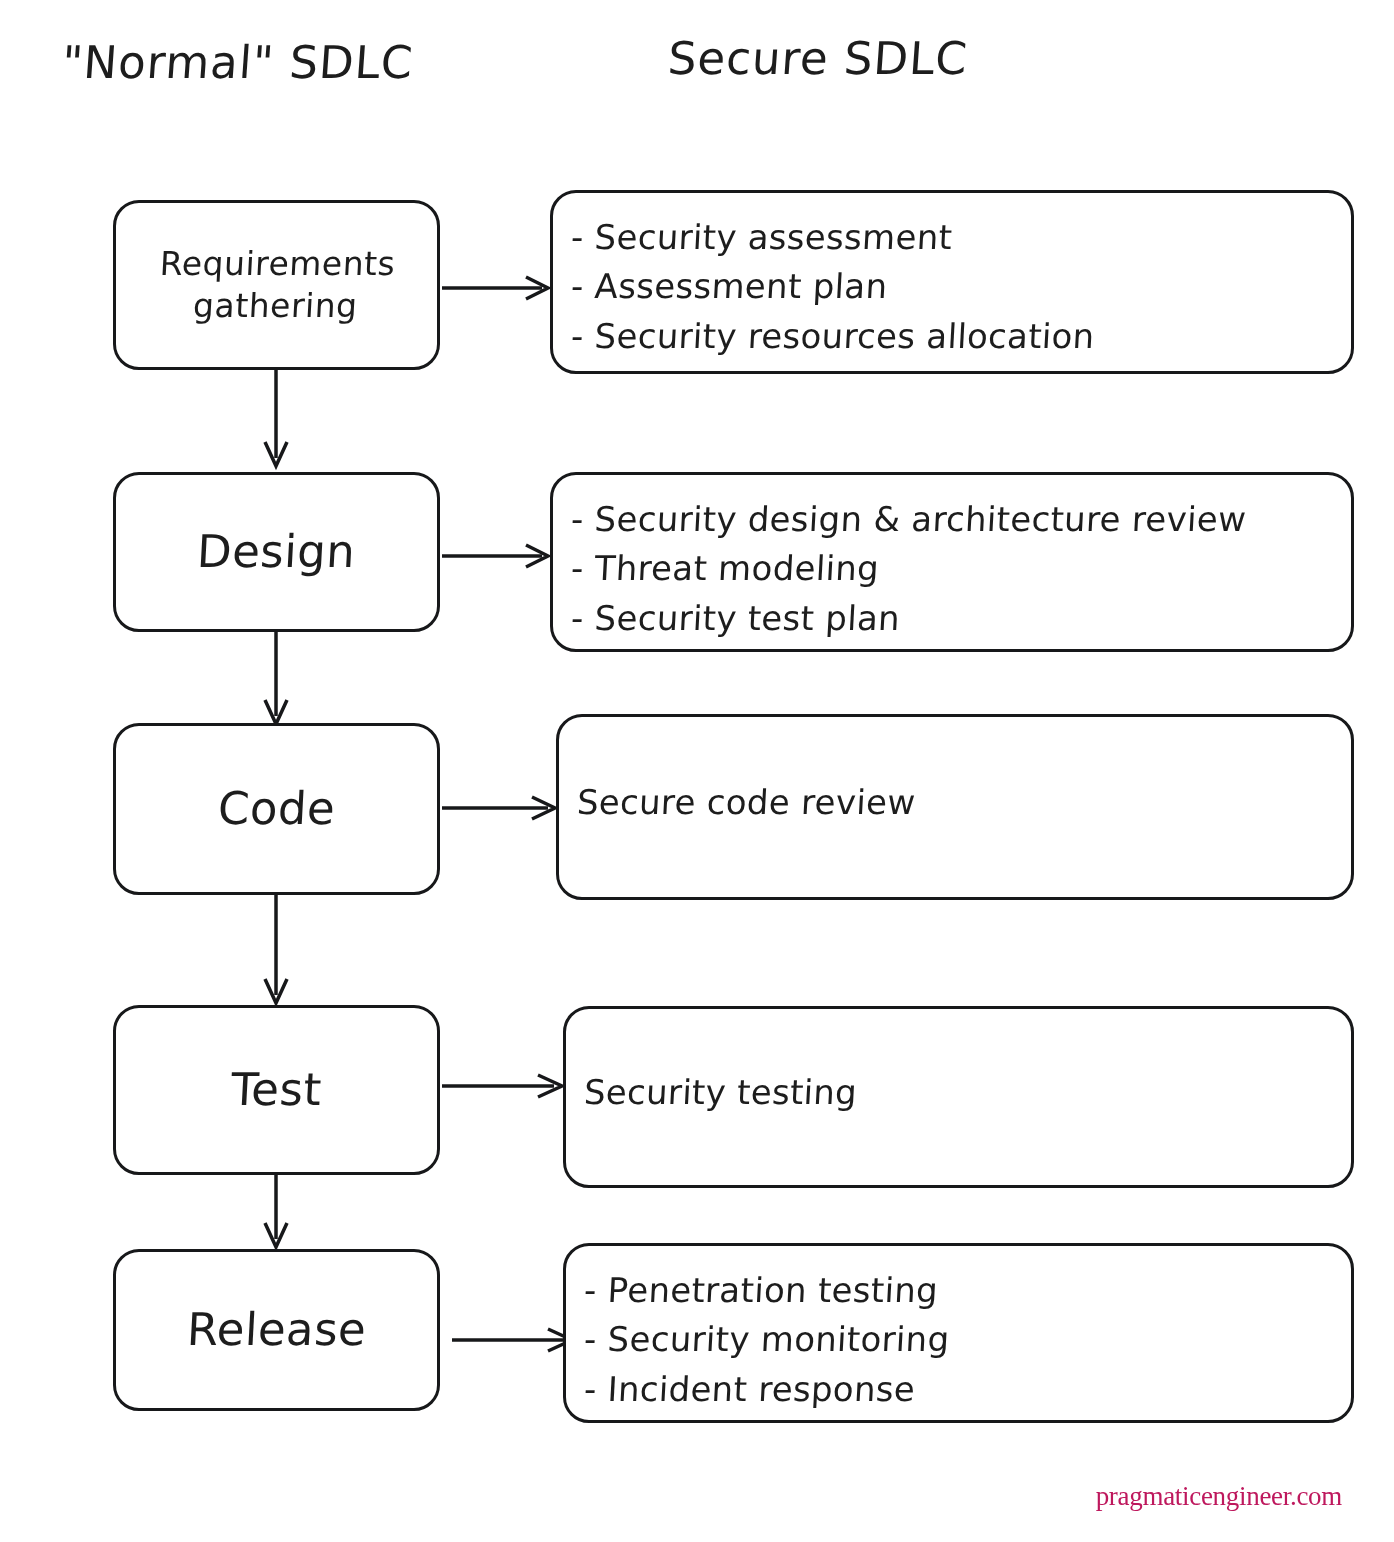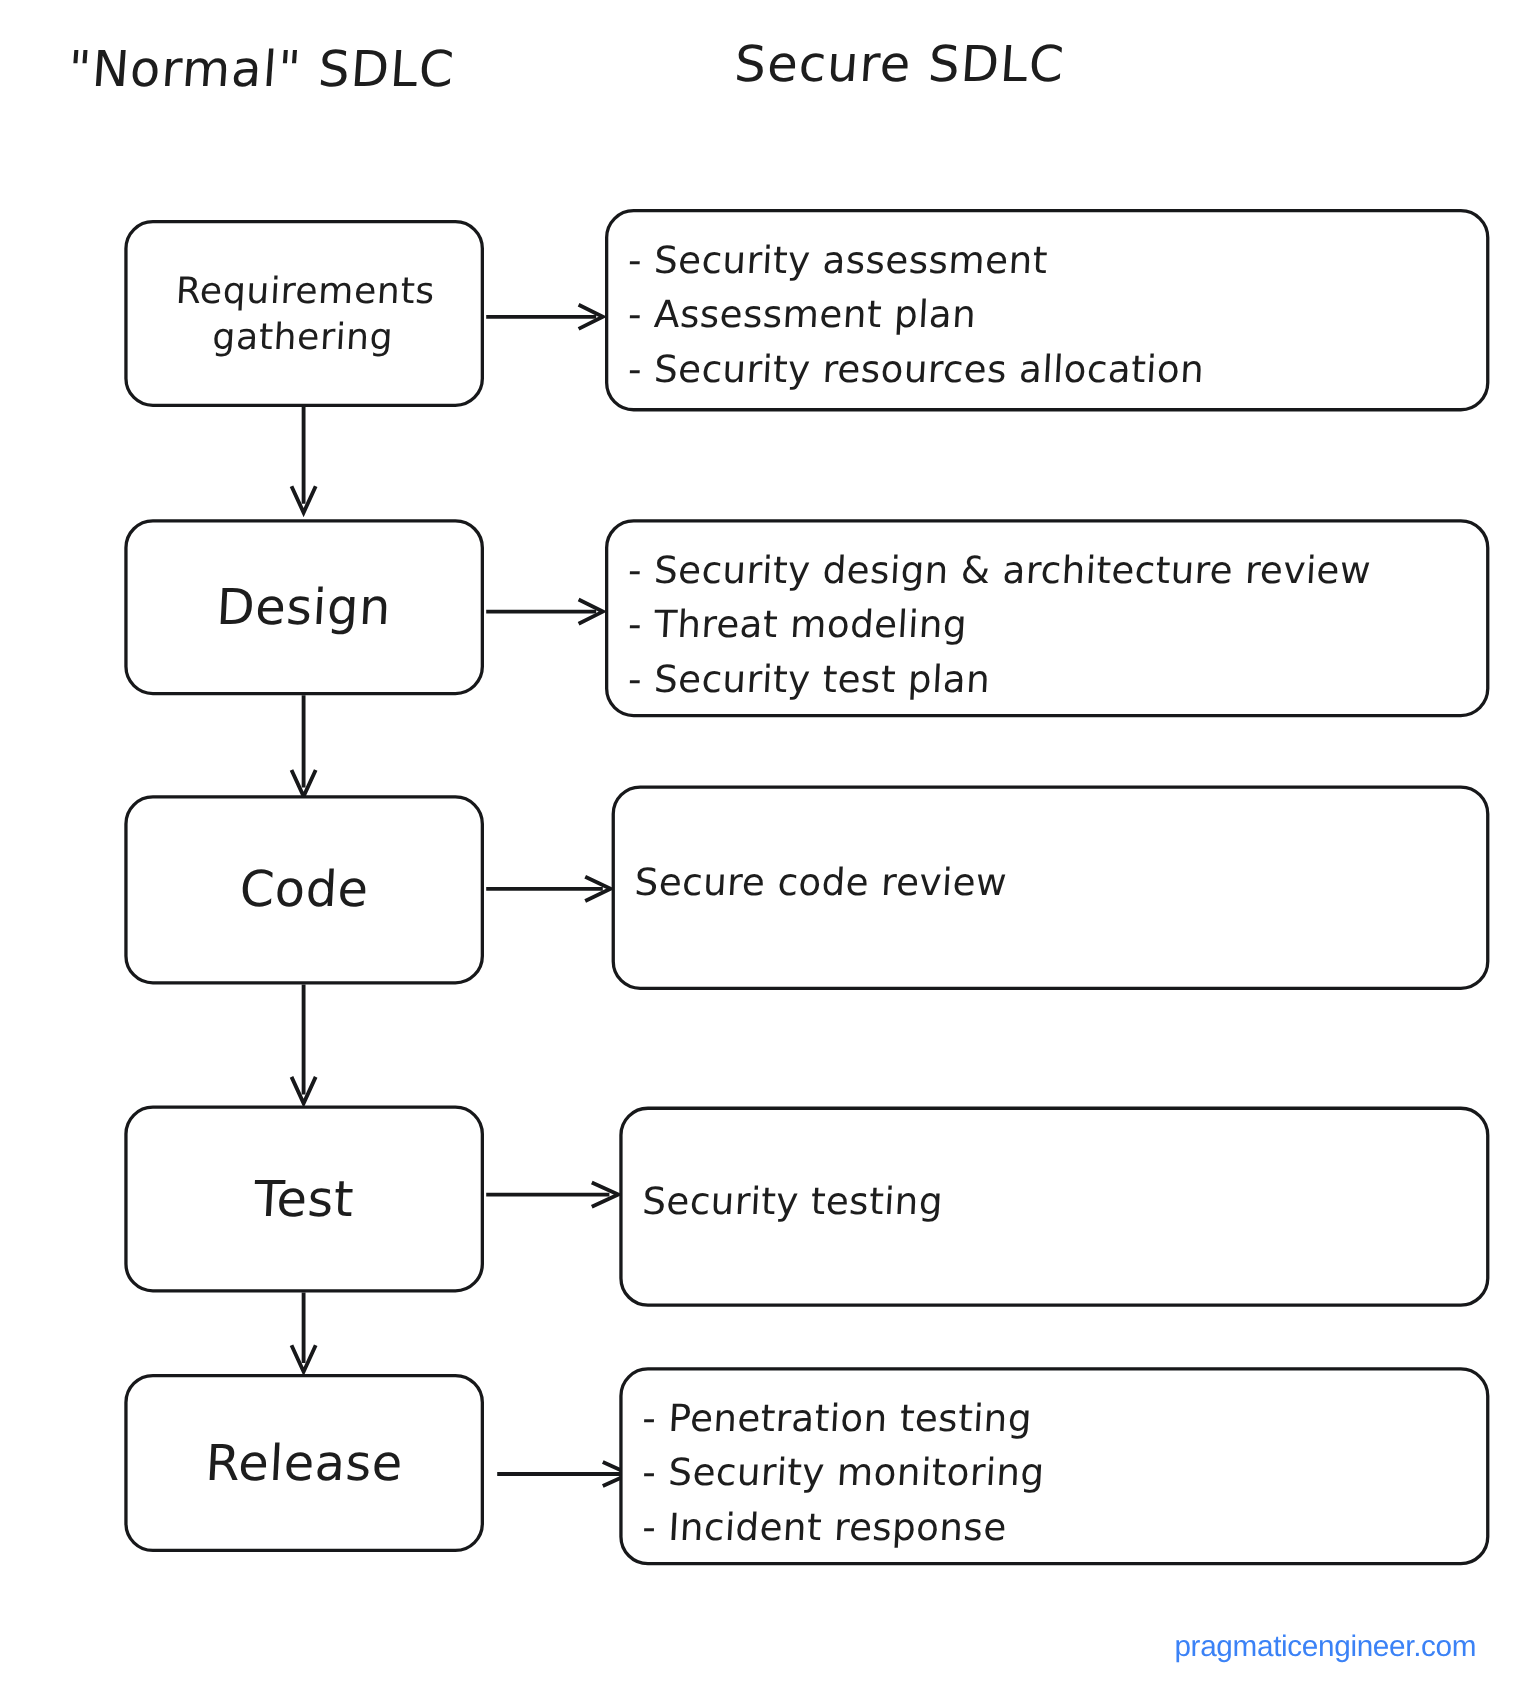--- a/index.html
+++ b/index.html
@@ -94,25 +94,25 @@
   .conn line, .conn path, .conn polyline {
     stroke: #17181a;
     fill: none;
   }
 
   
   #watermark {
     position: absolute;
     right: 52px;
     top: 1481px;
-    font-family: Liberation Sans, sans-serif;
+    font-family: Liberation Serif, serif;
     font-size: 27px;
     font-weight: 400;
     letter-spacing: -0.3px;
-    color: #3b82f6;
+    color: #be185d;
     white-space: nowrap;
   }
 </style>
 </head>
 <body>
 
 <div id="canvas">
 
   <div class="col-title" id="title-normal">"Normal" SDLC</div>
   <div class="col-title" id="title-secure">Secure SDLC</div>

